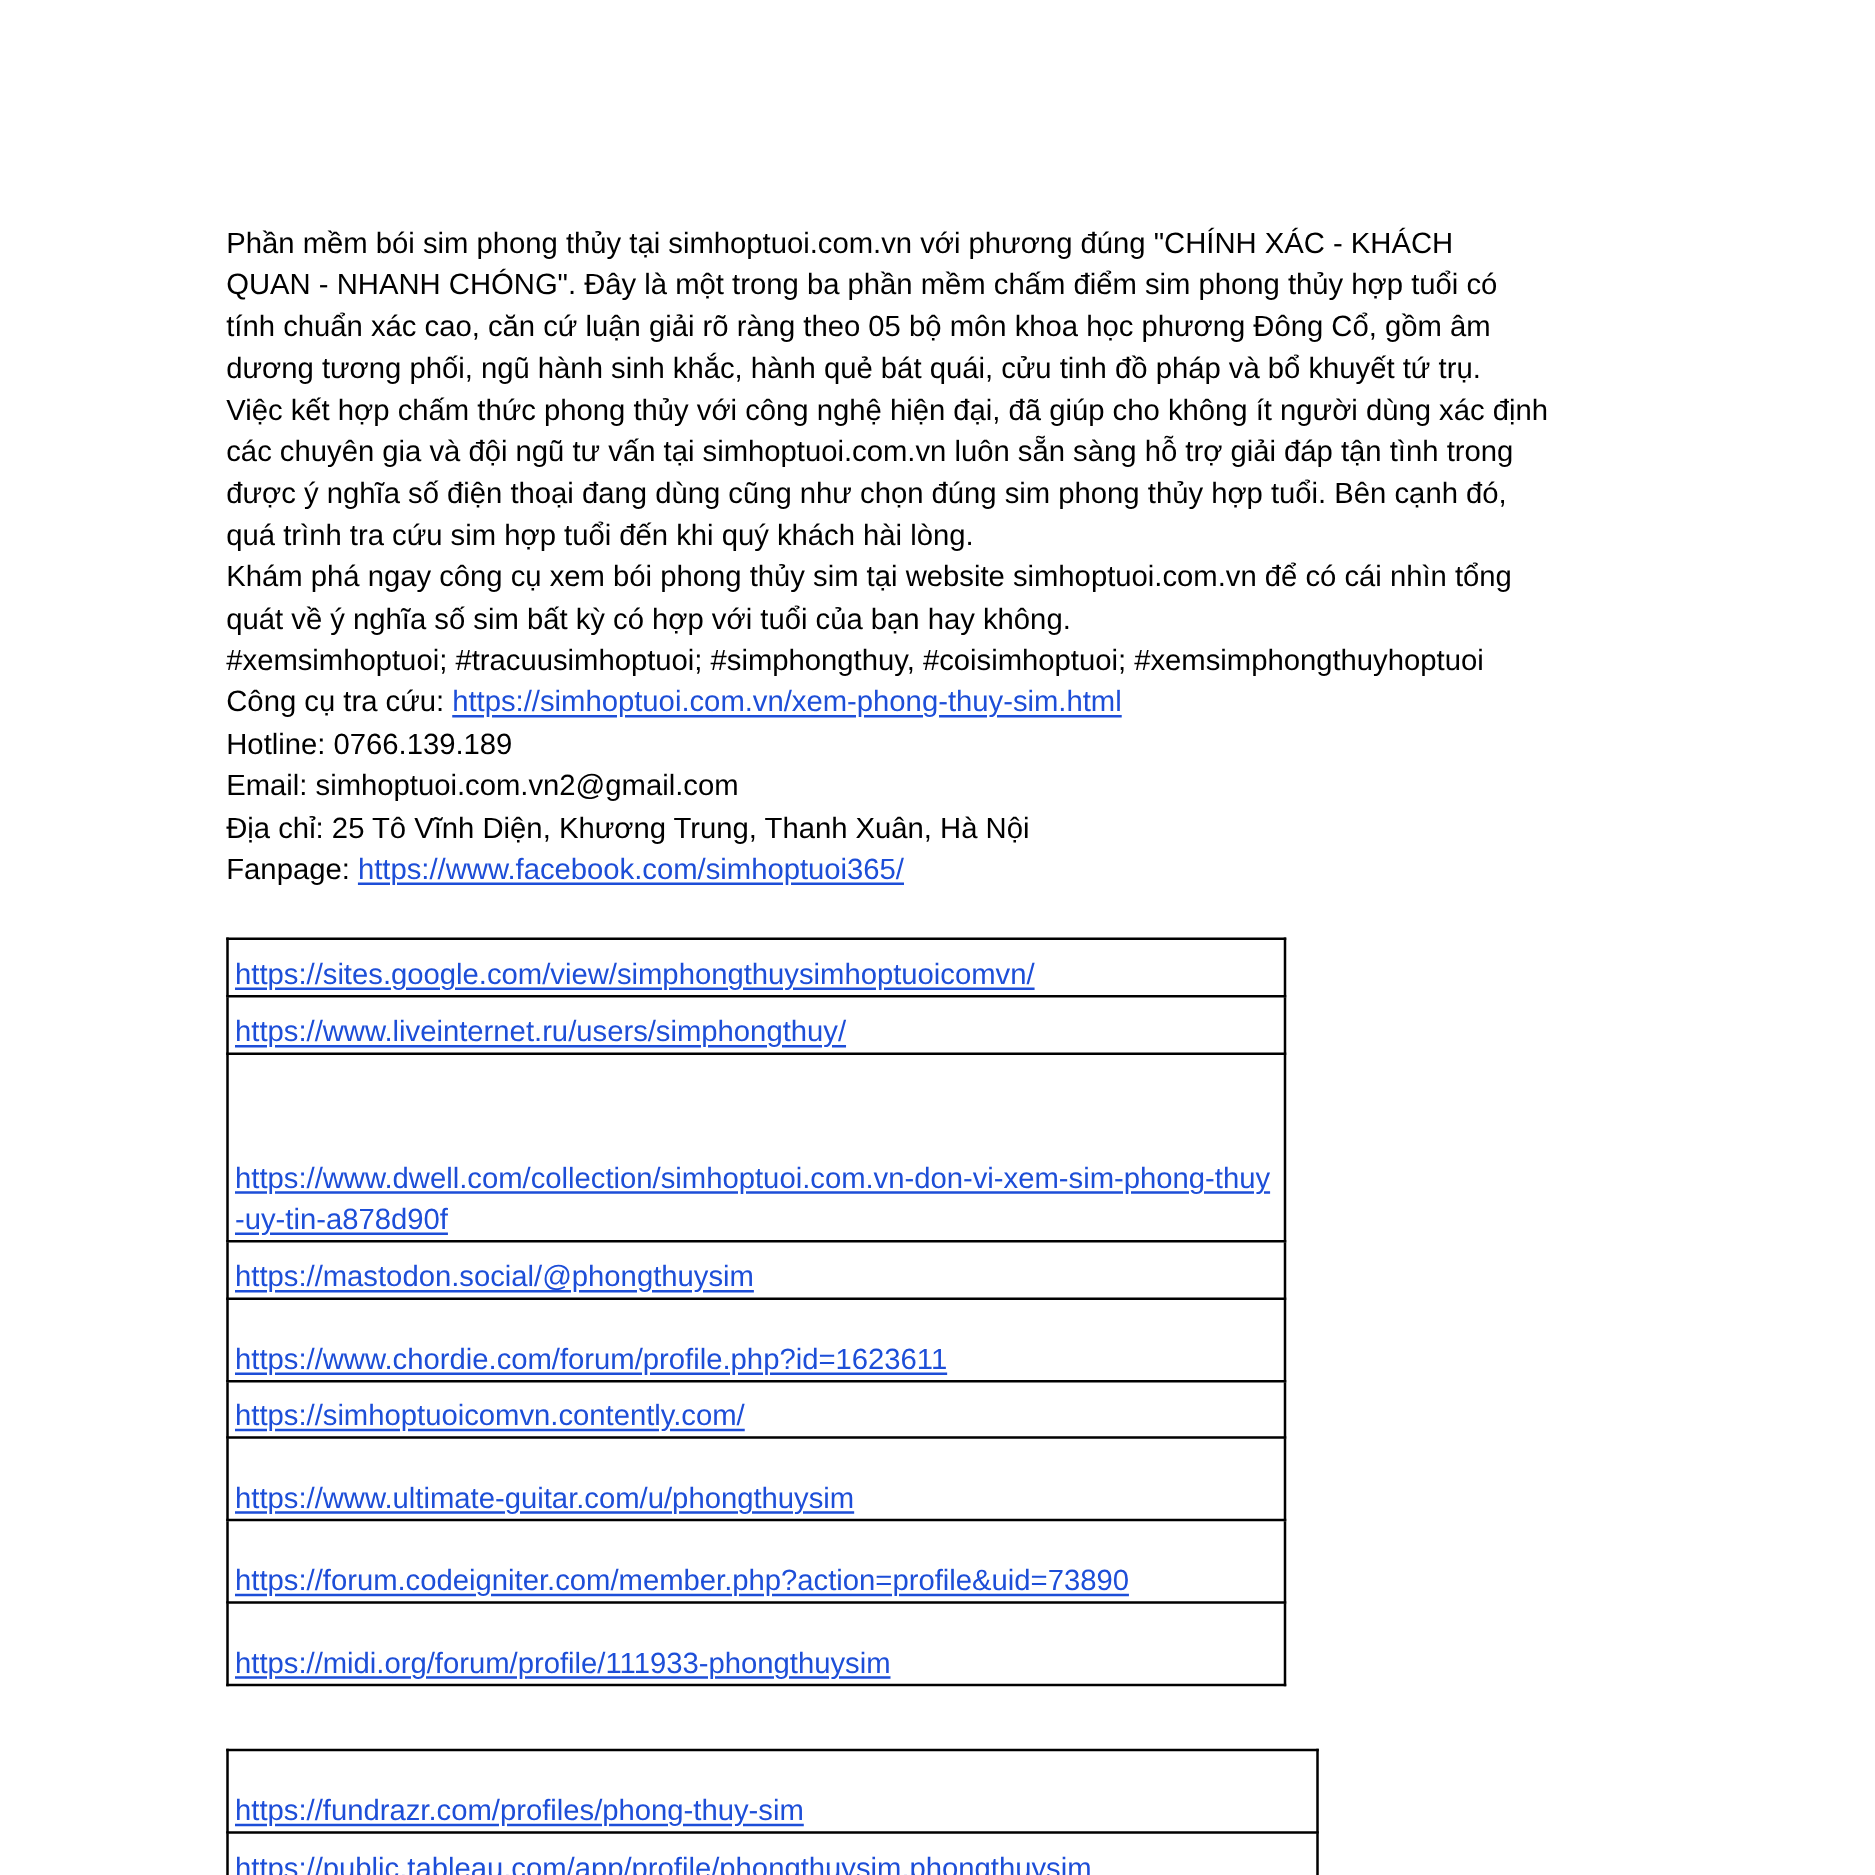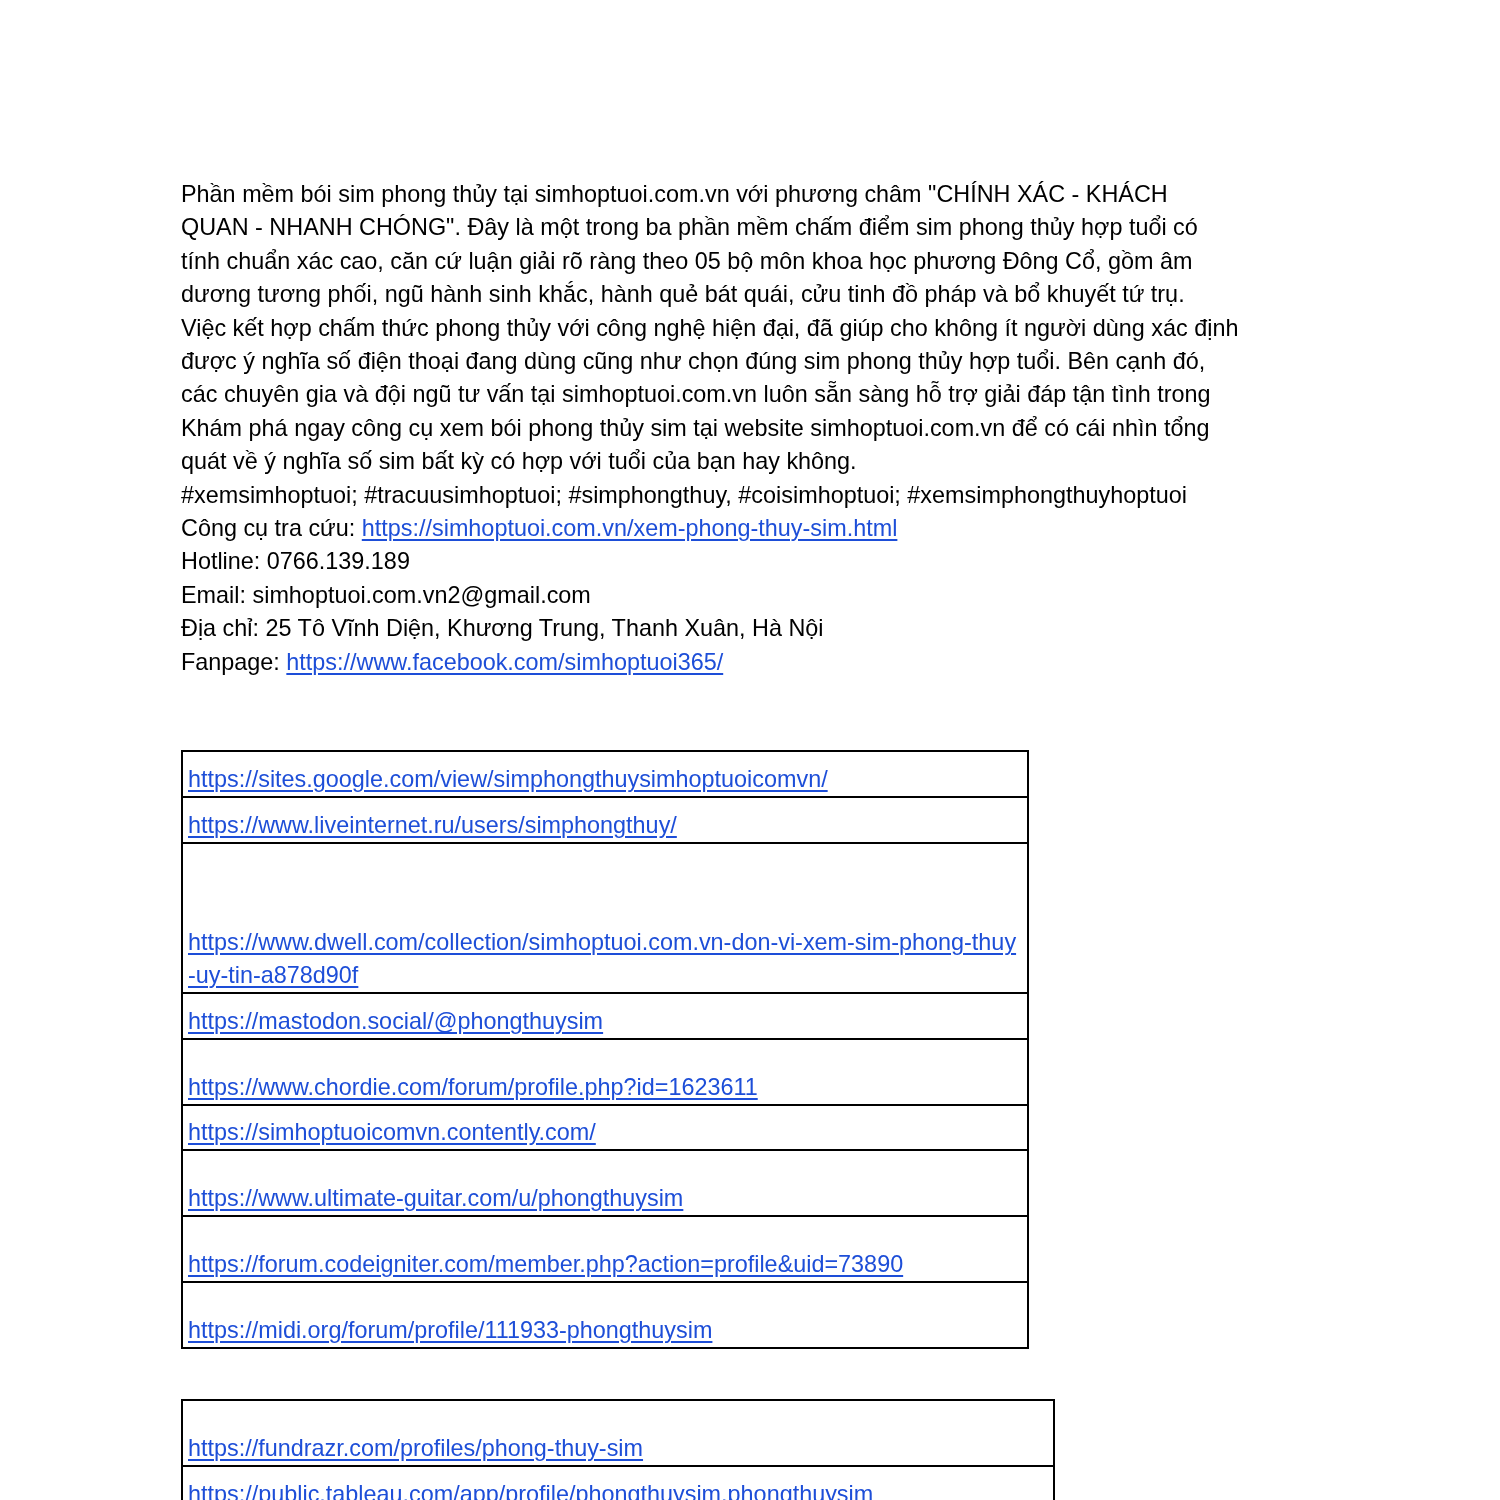--- a/index.html
+++ b/index.html
@@ -14,27 +14,28 @@
                    vertical-align: bottom; }
   #t1 { top: 750px; width: 848px; }
   #t2 { top: 1399px; width: 874px; }
   .cell-wrap { word-break: break-all; }
 </style>
 </head>
 <body>
 
 <div class="page">
   <p class="para">
-    <span class="line">Phần mềm bói sim phong thủy tại simhoptuoi.com.vn với phương châm "CHÍNH XÁC - KHÁCH</span>
+    <span class="line">Phần mềm bói sim phong thủy tại simhoptuoi.com.vn với phương đúng "CHÍNH XÁC - KHÁCH</span>
     <span class="line">QUAN - NHANH CHÓNG". Đây là một trong ba phần mềm chấm điểm sim phong thủy hợp tuổi có</span>
     <span class="line">tính chuẩn xác cao, căn cứ luận giải rõ ràng theo 05 bộ môn khoa học phương Đông Cổ, gồm âm</span>
     <span class="line">dương tương phối, ngũ hành sinh khắc, hành quẻ bát quái, cửu tinh đồ pháp và bổ khuyết tứ trụ.</span>
     <span class="line">Việc kết hợp chấm thức phong thủy với công nghệ hiện đại, đã giúp cho không ít người dùng xác định</span>
+    <span class="line">các chuyên gia và đội ngũ tư vấn tại simhoptuoi.com.vn luôn sẵn sàng hỗ trợ giải đáp tận tình trong</span>
     <span class="line">được ý nghĩa số điện thoại đang dùng cũng như chọn đúng sim phong thủy hợp tuổi. Bên cạnh đó,</span>
-    <span class="line">các chuyên gia và đội ngũ tư vấn tại simhoptuoi.com.vn luôn sẵn sàng hỗ trợ giải đáp tận tình trong</span>
+    <span class="line">quá trình tra cứu sim hợp tuổi đến khi quý khách hài lòng.</span>
     <span class="line">Khám phá ngay công cụ xem bói phong thủy sim tại website simhoptuoi.com.vn để có cái nhìn tổng</span>
     <span class="line">quát về ý nghĩa số sim bất kỳ có hợp với tuổi của bạn hay không.</span>
     <span class="line">#xemsimhoptuoi; #tracuusimhoptuoi; #simphongthuy, #coisimhoptuoi; #xemsimphongthuyhoptuoi</span>
     <span class="line"><span>Công cụ tra cứu: </span><a class="link">https://simhoptuoi.com.vn/xem-phong-thuy-sim.html</a></span>
     <span class="line">Hotline: 0766.139.189</span>
     <span class="line">Email: simhoptuoi.com.vn2@gmail.com</span>
     <span class="line">Địa chỉ: 25 Tô Vĩnh Diện, Khương Trung, Thanh Xuân, Hà Nội</span>
     <span class="line"><span>Fanpage: </span><a class="link">https://www.facebook.com/simhoptuoi365/</a></span>
   </p>
 </div>

